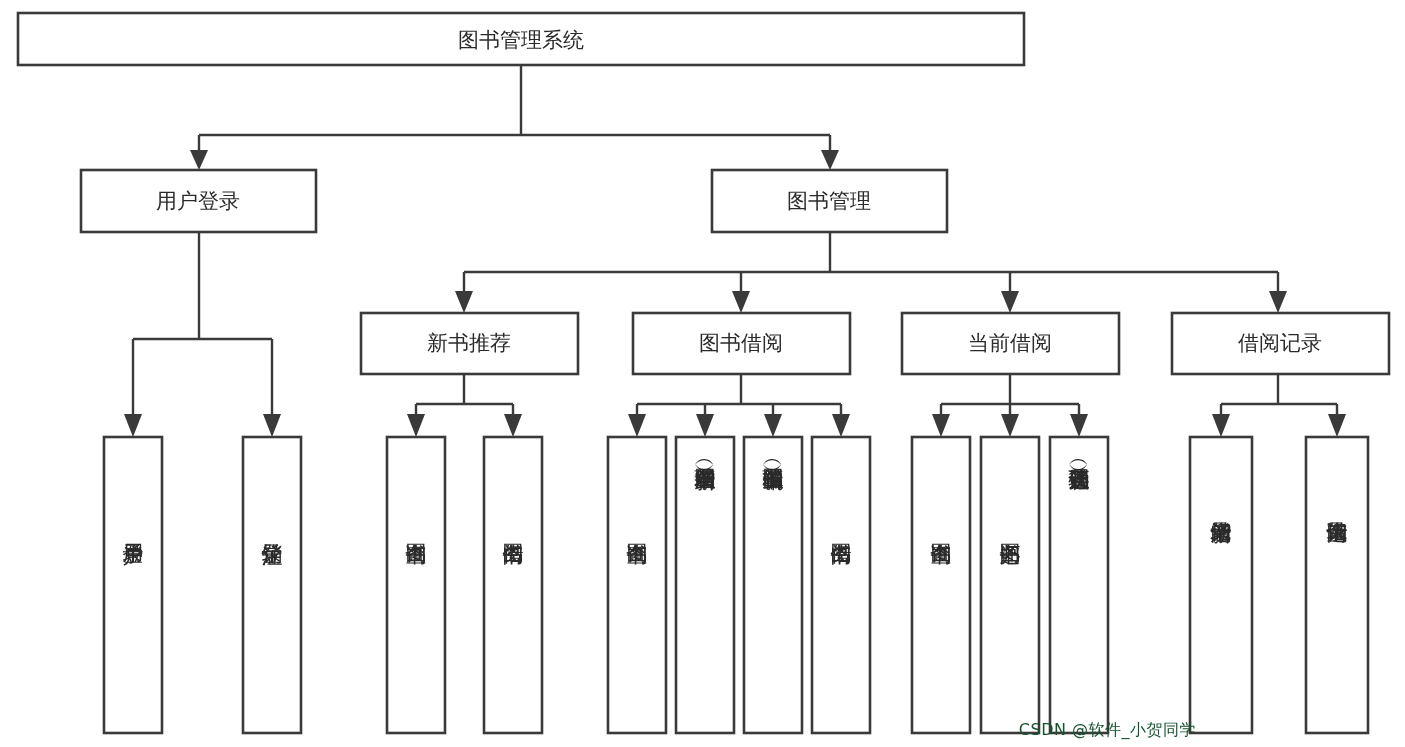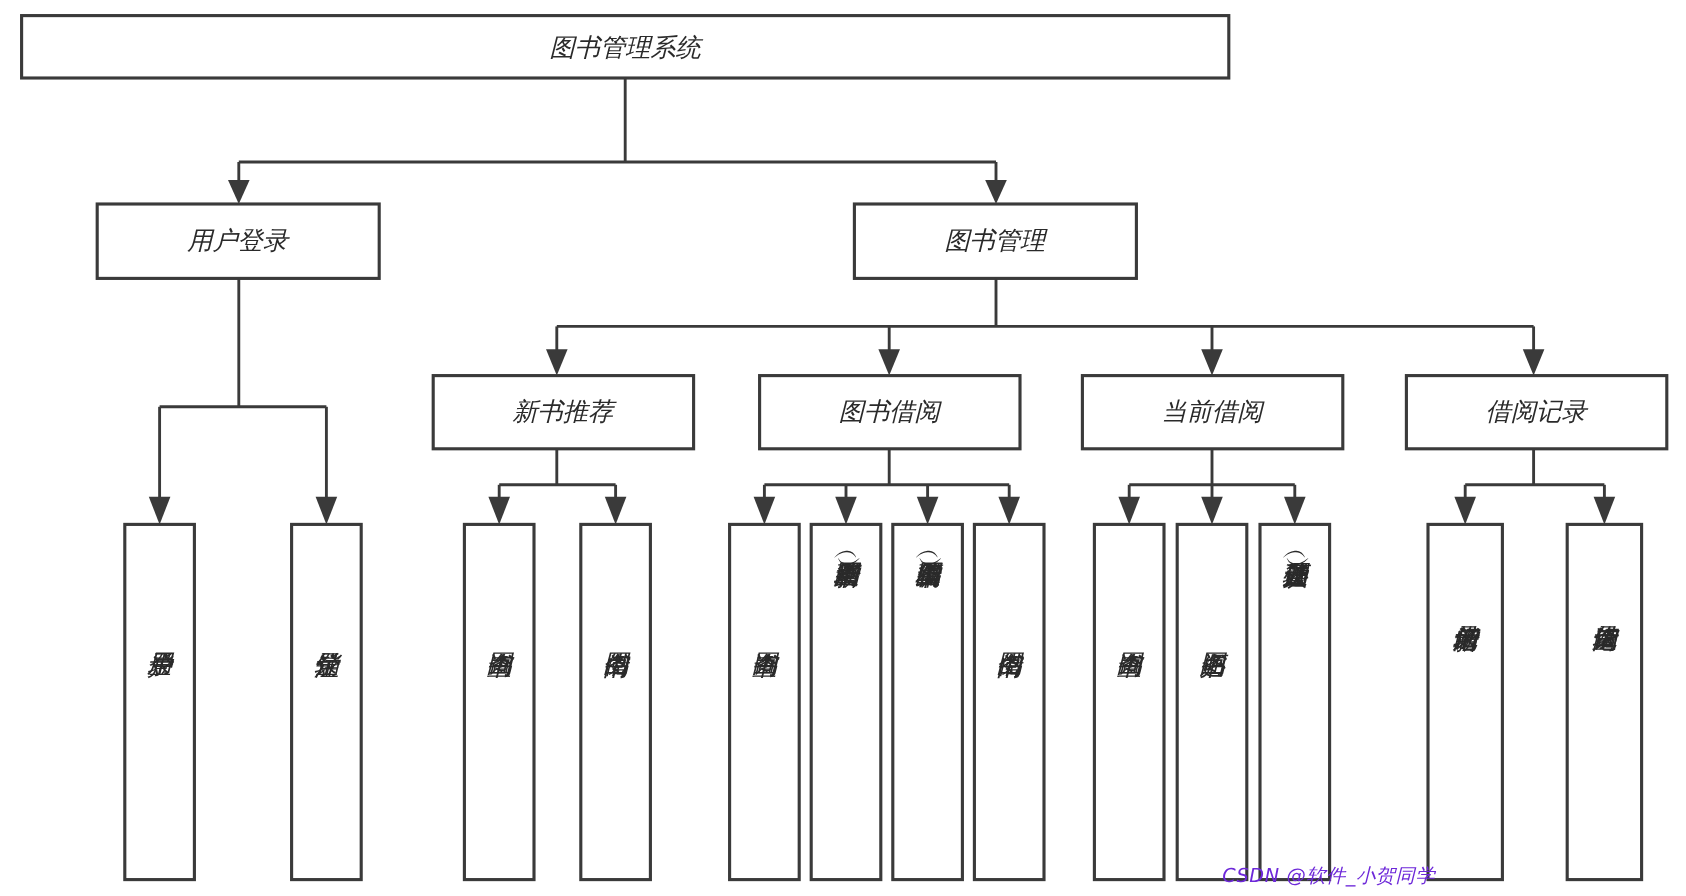--- a/index.html
+++ b/index.html
@@ -12,21 +12,20 @@
     width: 1405px;
     height: 747px;
     overflow: hidden;
     font-family: "DejaVu Sans", "Liberation Sans", sans-serif;
   }
   #diagram-root {
     position: relative;
     width: 1204px;
     height: 747px;
     background: #ffffff;
-    font-style: italic;
   }
   svg#diagram-svg {
     position: absolute;
     left: 0;
     top: 0;
     width: 1405px;
     height: 747px;
     display: block;
   }
   .node-box {
@@ -56,21 +55,21 @@
     font-family: "DejaVu Sans", "Liberation Sans", sans-serif;
     font-size: 21px;
     text-anchor: middle;
   }
   .watermark-text {
     position: absolute;
     right: 8px;
     bottom: 6px;
     font-family: "DejaVu Sans", "Liberation Sans", sans-serif;
     font-size: 16px;
-    color: #6d28d9;
+    color: #14532d;
     white-space: nowrap;
     letter-spacing: 0.5px;
     user-select: none;
   }
 </style>
 </head>
 <body>
 
 <div id="diagram-root">
 

